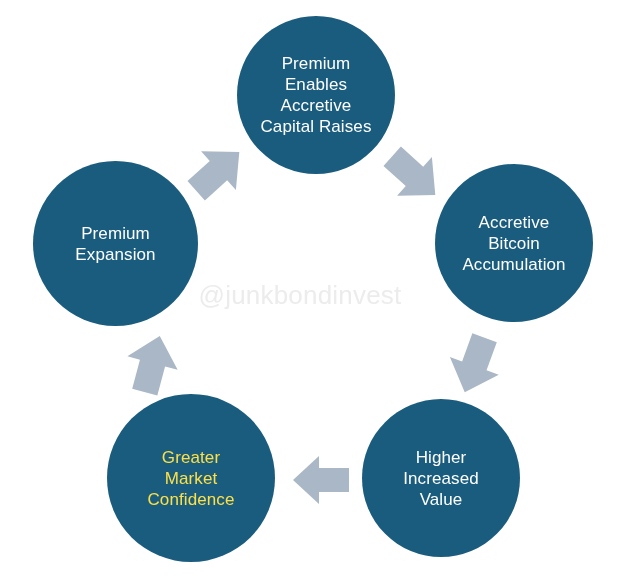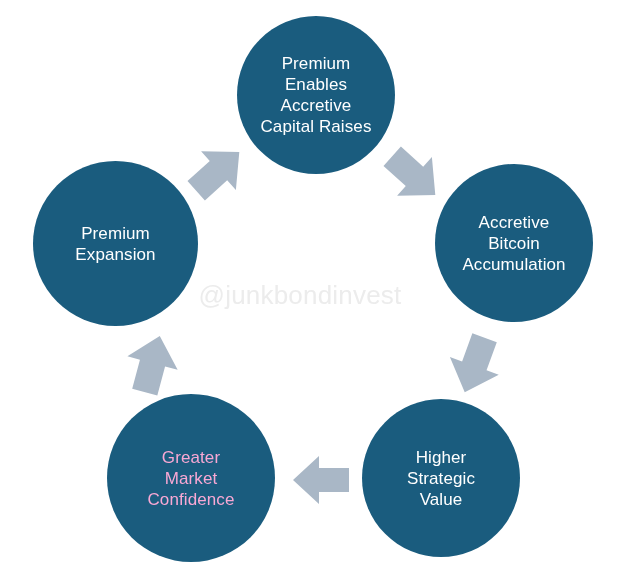--- a/index.html
+++ b/index.html
@@ -139,26 +139,26 @@
   </div>
 
   <div class="node" id="node-right" style="background: rgb(26, 92, 126);">
     <span class="node-label" style="color: rgb(255, 255, 255);">Accretive
 Bitcoin
 Accumulation</span>
   </div>
 
   <div class="node" id="node-bottomright" style="background: rgb(26, 92, 126);">
     <span class="node-label" style="color: rgb(255, 255, 255);">Higher
-Strategic
+Increased
 Value</span>
   </div>
 
   <div class="node" id="node-bottomleft" style="background: rgb(26, 92, 126);">
-    <span class="node-label" style="color: #f9a8d4;">Greater
+    <span class="node-label" style="color: #fde047;">Greater
 Market
 Confidence</span>
   </div>
 
   <div class="node" id="node-left" style="background: rgb(26, 92, 126);">
     <span class="node-label" style="color: rgb(255, 255, 255);">Premium
 Expansion</span>
   </div>
 
 </div>

